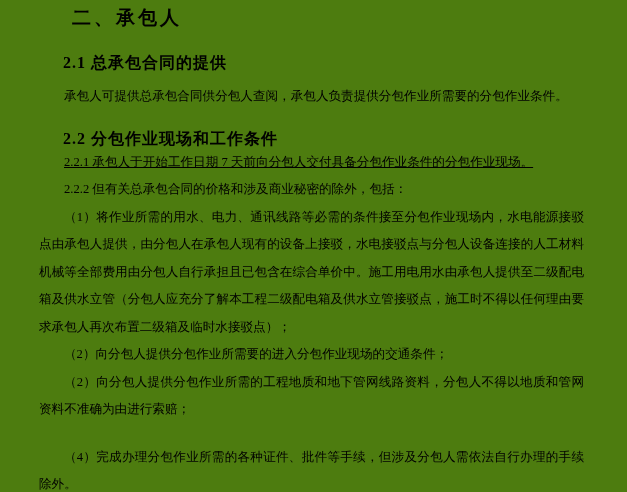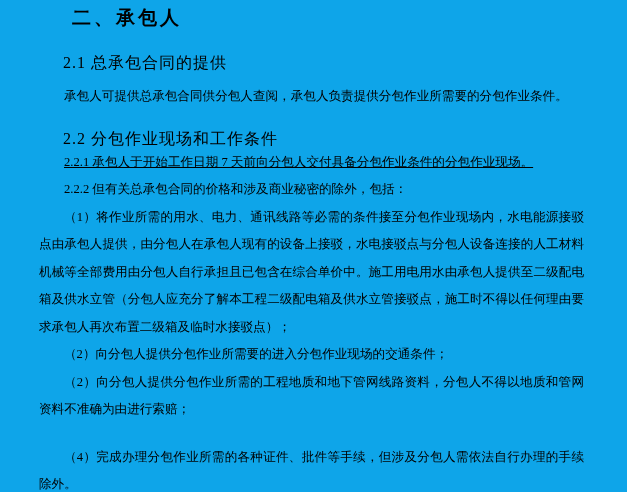--- a/index.html
+++ b/index.html
@@ -12,34 +12,34 @@
     height: 492px;
     overflow: hidden;
     color: #000000;
     font-family: "Liberation Serif", "DejaVu Serif", serif;
   }
   .page {
     box-sizing: border-box;
     width: 627px;
     height: 492px;
     padding: 6px 43px 0 39px;
-    background: #0ea5e9;
+    background: #4d7c0f;
   }
   .doc-title {
     margin: 0 0 0 33px;
     font-size: 19px;
     font-weight: bold;
     line-height: 24px;
     letter-spacing: 3px;
     white-space: nowrap;
   }
   .section-heading {
     margin: 22px 0 0 24px;
     font-size: 16px;
-    font-weight: normal;
+    font-weight: bold;
     line-height: 21px;
     letter-spacing: 1px;
     white-space: nowrap;
   }
   .section-heading.second {
     margin-top: 17px;
   }
   .body-para {
     margin: 0;
     font-size: 12.6px;

